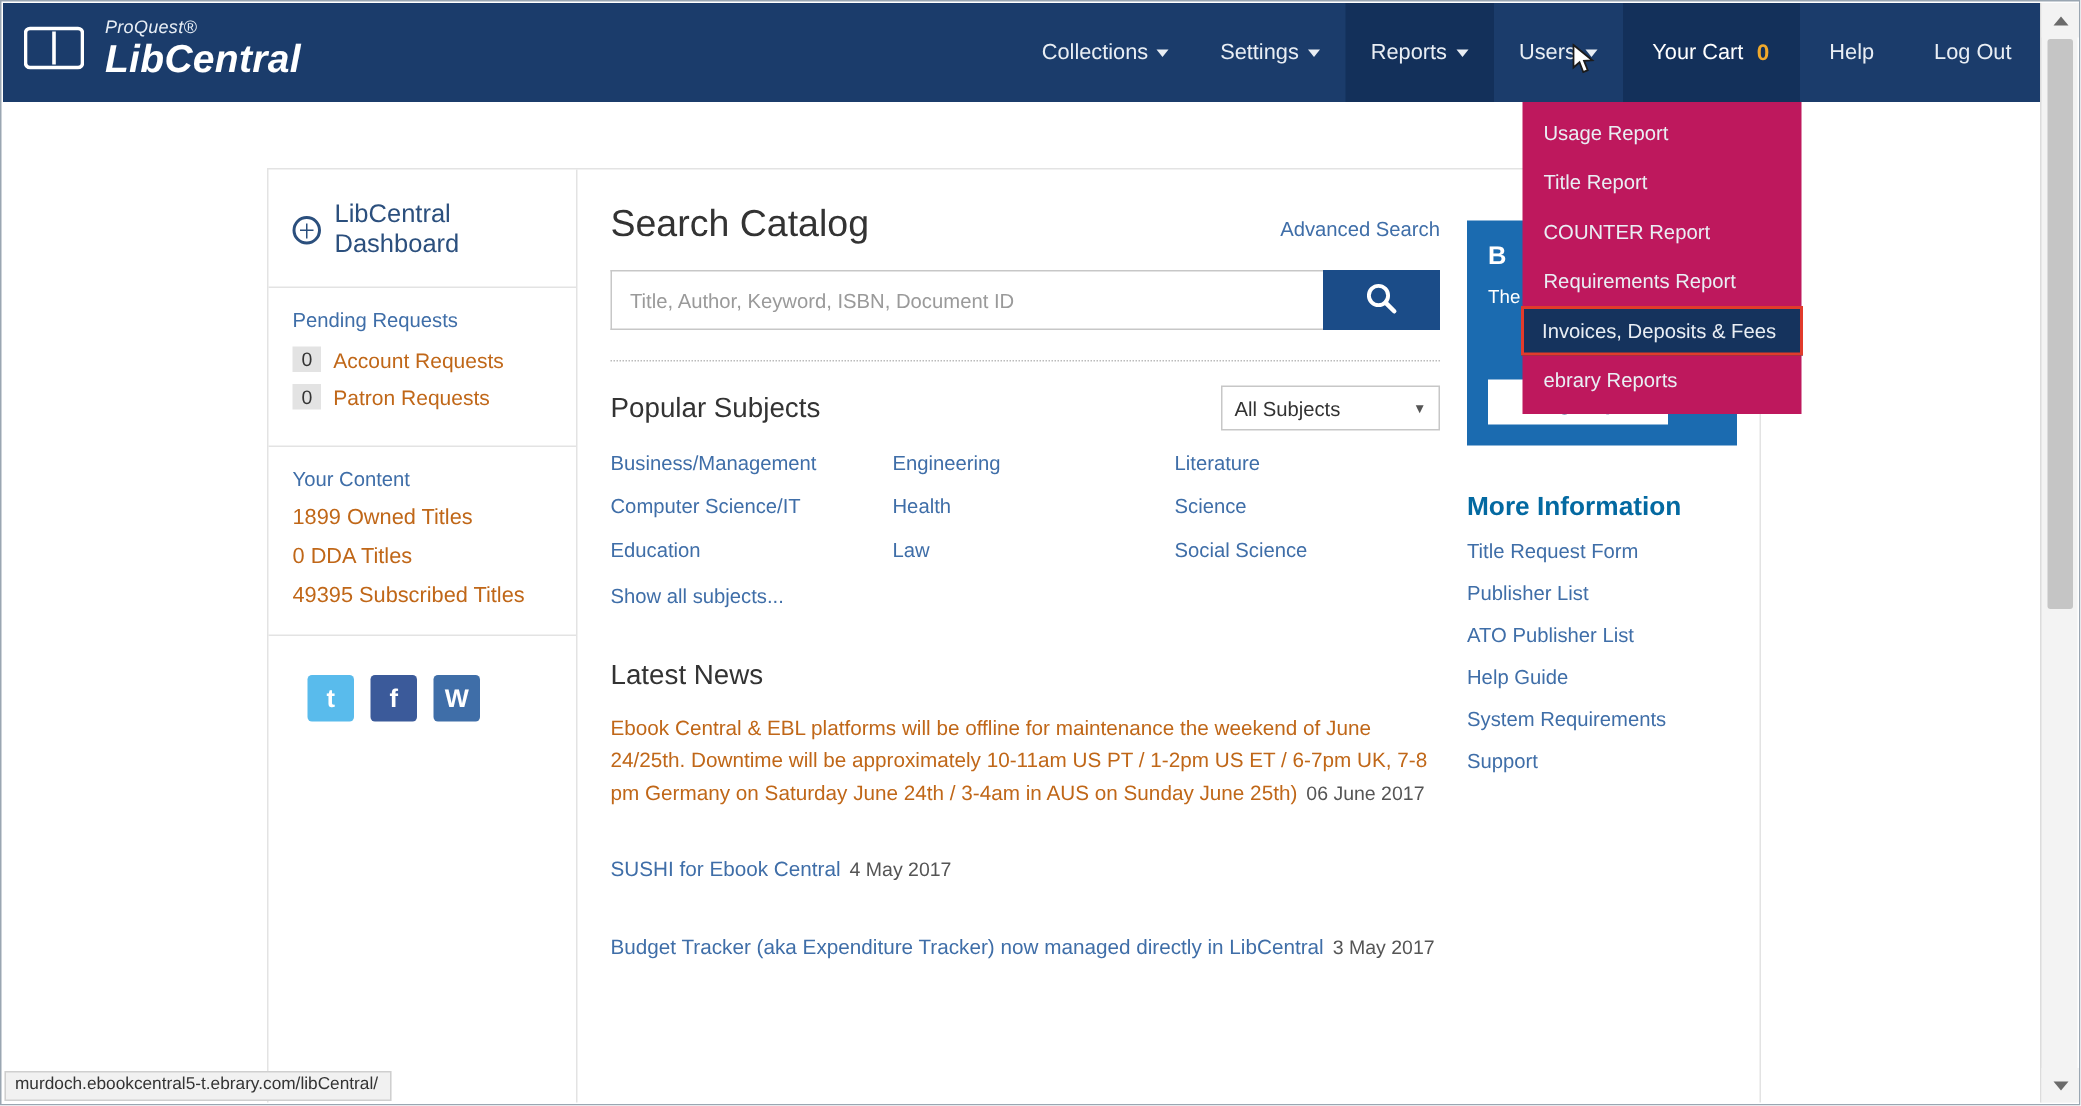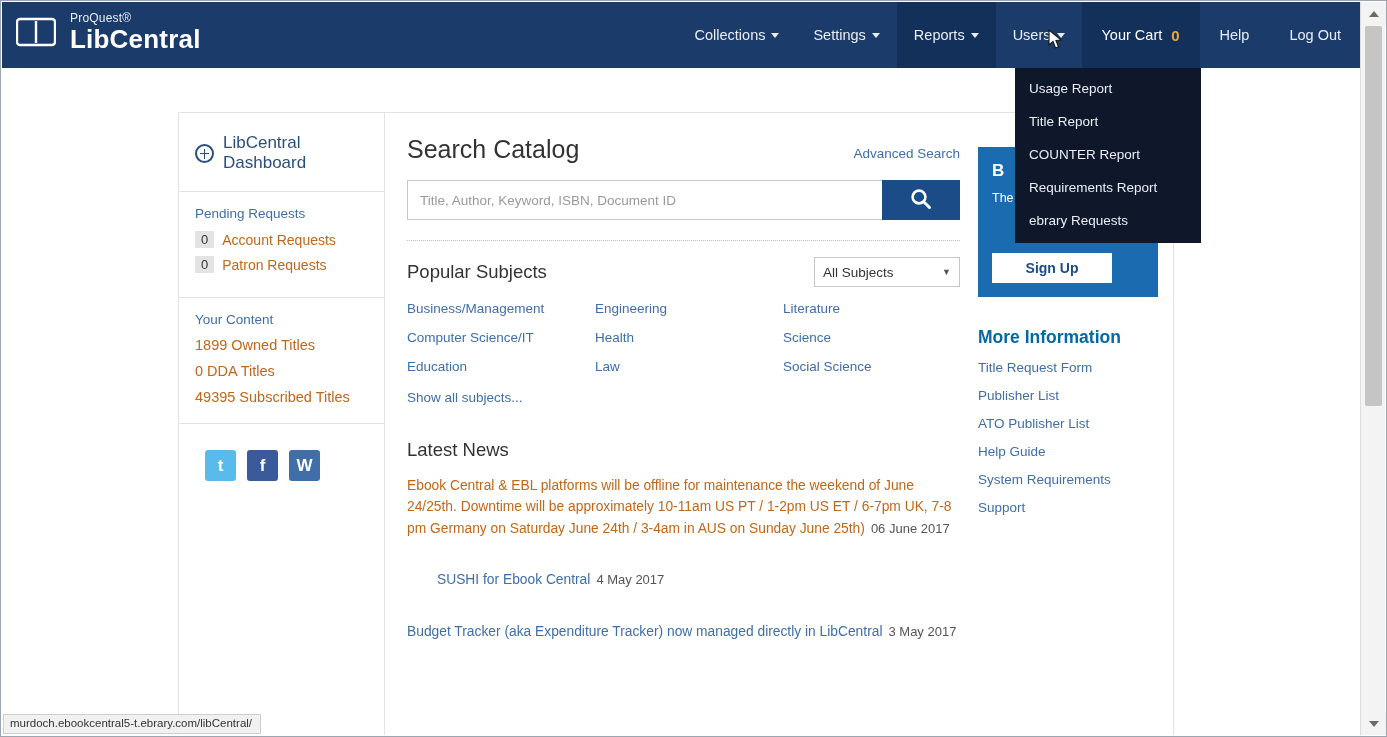--- a/index.html
+++ b/index.html
@@ -19,21 +19,21 @@
   }
   
   .topbar {
     position: absolute; left: 1px; top: 1px;
     width: 1359px; height: 66px;
     background: #1b3c6b;
     color: #fff;
   }
   .brand {
     position: absolute; left: 14px; top: 10px;
-    display: flex; align-items: center; gap: 14px;
+    display: flex; align-items: center; gap: 14px; font-style: italic;
   }
   .book-icon { width: 40px; height: 32px; position: relative; }
   .book-icon svg { display:block; }
   .brand-text { line-height: 1; }
   .brand-top { font-size: 12px; color: #e8eef5; letter-spacing: .2px; }
   .brand-main { font-size: 26px; font-weight: bold; color: #ffffff; margin-top: 2px; letter-spacing: .2px; }
   .nav {
     position: absolute; right: 0; top: 0; height: 66px;
     display: flex; align-items: stretch;
   }
@@ -52,21 +52,21 @@
   .nav-cart .count { color: #f0a92c; font-weight: bold; margin-left: 9px; font-size: 15px; }
   .nav-plain { display:flex; align-items:center; padding: 0 20px; font-size:14.5px; color:#e9eef4; cursor:pointer;}
   
   .cursor {
     position: absolute; left: 1047px; top: 28px; width: 18px; height: 22px; z-index: 60;
     pointer-events: none;
   }
   
   .dropdown {
     position: absolute; left: 1014px; top: 67px; width: 186px;
-    background: #0f172a; z-index: 50;
+    background: #be185d; z-index: 50;
     padding: 4px 0 6px 0;
   }
   .dd-item {
     padding: 9px 14px; font-size: 13.5px; color: #e9eef4; cursor: pointer;
     white-space: nowrap;
   }
   .dd-item.highlight {
     background: #15335d;
     border: 2px solid #e13b2b;
     padding: 7px 12px;
@@ -224,21 +224,22 @@
       <div class="nav-plain">Help</div>
       <div class="nav-plain">Log Out</div>
     </div>
   </div>
 
   <div class="dropdown">
     <div class="dd-item">Usage Report</div>
     <div class="dd-item">Title Report</div>
     <div class="dd-item">COUNTER Report</div>
     <div class="dd-item">Requirements Report</div>
-    <div class="dd-item">ebrary Requests</div>
+    <div class="dd-item highlight">Invoices, Deposits &amp; Fees</div>
+    <div class="dd-item">ebrary Reports</div>
   </div>
 
   <div class="cursor">
     <svg width="18" height="22" viewBox="0 0 18 22">
       <path d="M1,1 L1,16 L5,12.5 L7.5,19 L10.5,17.8 L8,11.5 L13.5,11.2 Z" fill="#ffffff" stroke="#1b1b1b" stroke-width="1.2"></path>
     </svg>
   </div>
 
   <div class="content">
     <div class="panel-wrap">
@@ -315,21 +316,21 @@
           <span class="subj-link">Law</span>
           <span class="subj-link">Social Science</span>
         </div>
         <div class="showall">Show all subjects...</div>
 
         <div class="news-title">Latest News</div>
 
         <div class="news-item orange">
           <a>Ebook Central &amp; EBL platforms will be offline for maintenance the weekend of June 24/25th. Downtime will be approximately 10-11am US PT / 1-2pm US ET / 6-7pm UK, 7-8 pm Germany on Saturday June 24th / 3-4am in AUS on Sunday June 25th)</a><span class="news-date">06 June 2017</span>
         </div>
-        <div class="news-item" style="margin-top:30px;margin-left:30px;">
+        <div class="news-item" style="margin-top:30px;">
           <a>SUSHI for Ebook Central</a><span class="news-date">4 May 2017</span>
         </div>
         <div class="news-item" style="margin-top:30px;">
           <a>Budget Tracker (aka Expenditure Tracker) now managed directly in LibCentral</a><span class="news-date">3 May 2017</span>
         </div>
       </div>
 
       <div class="rightcol">
         <div class="promo">
           <h3>B</h3>

